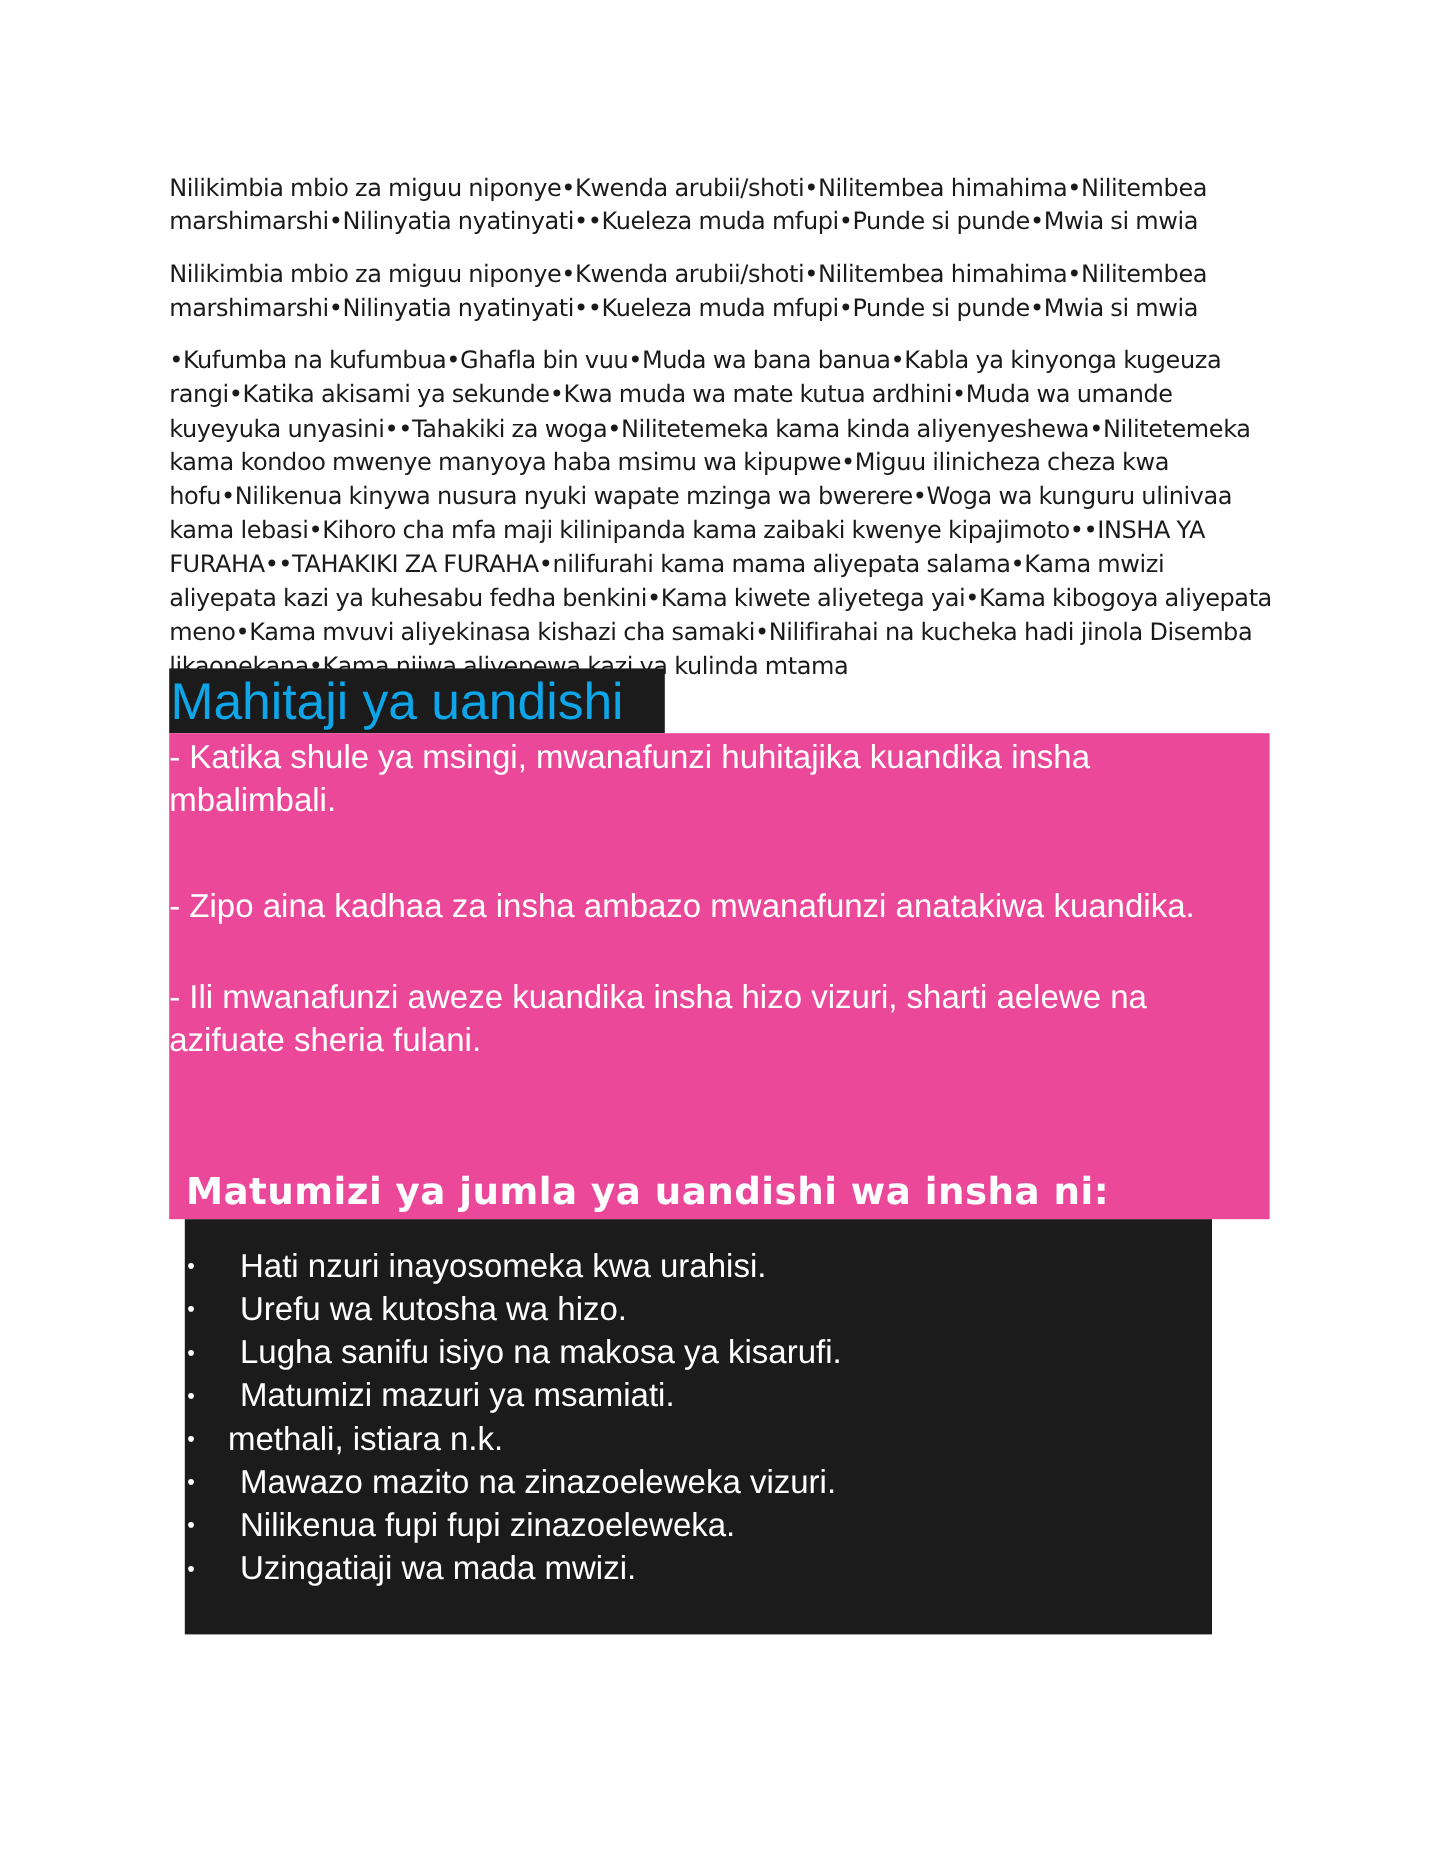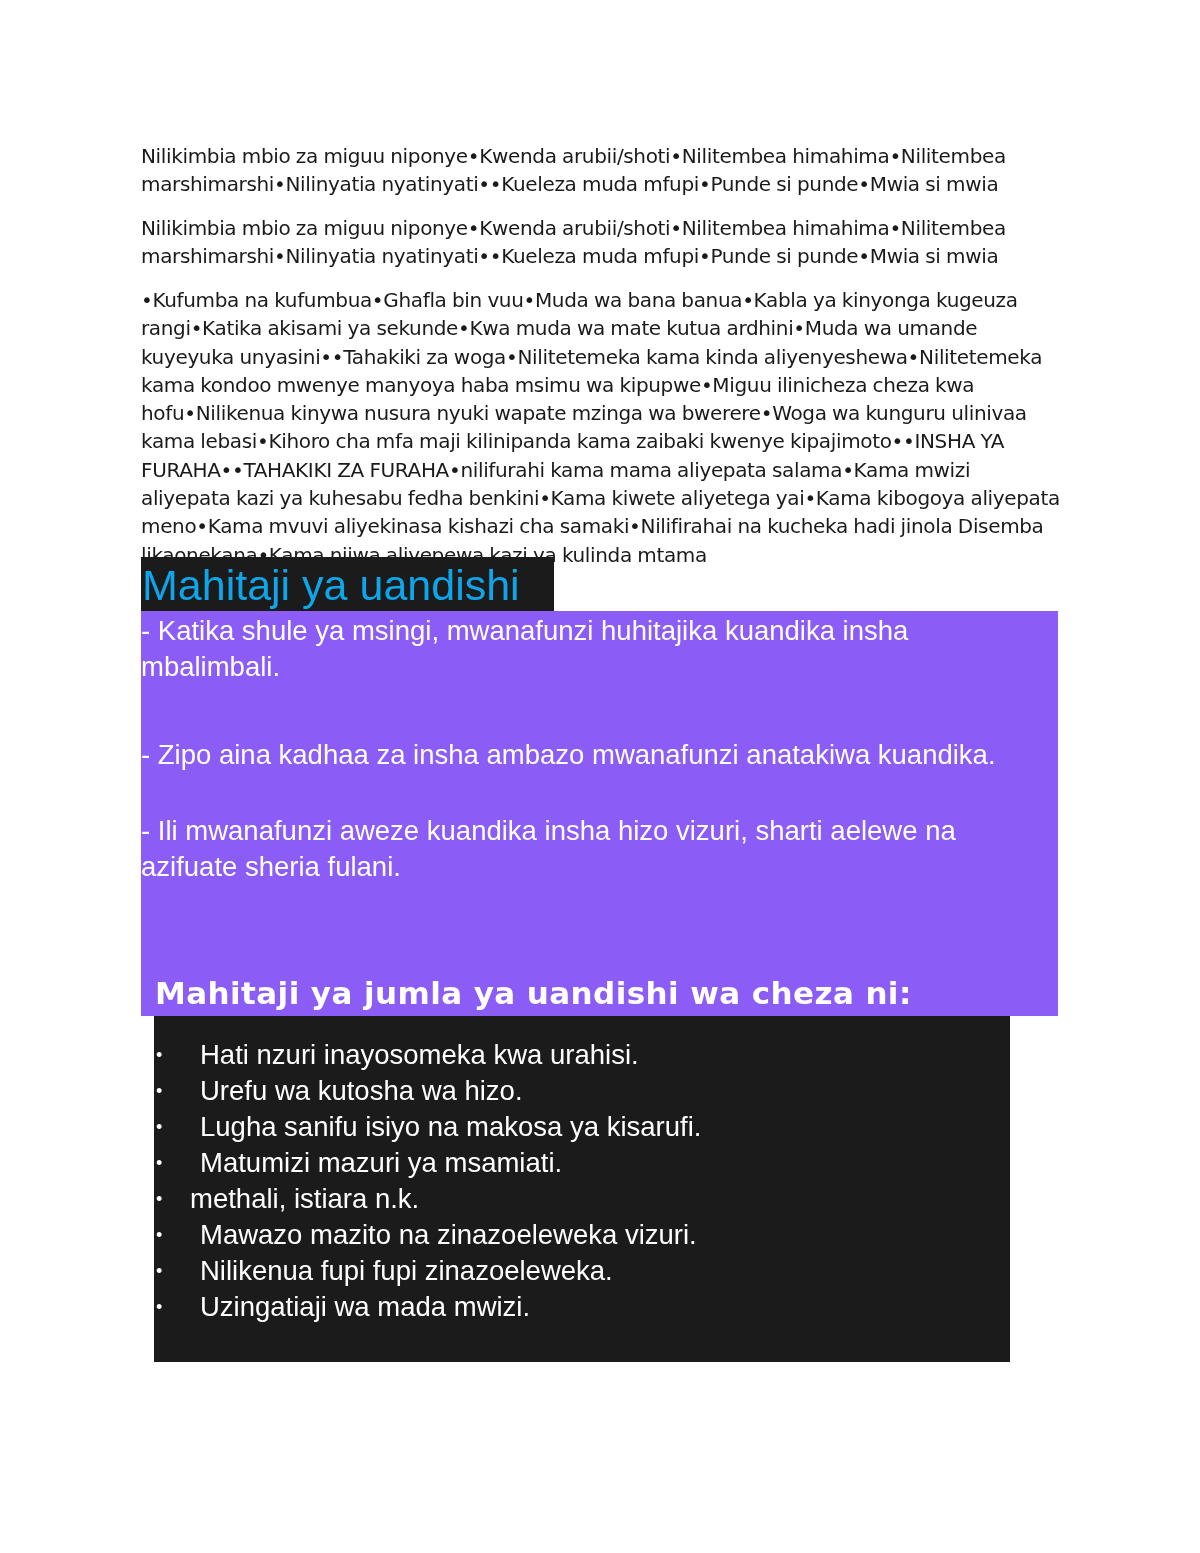--- a/index.html
+++ b/index.html
@@ -33,21 +33,21 @@
     line-height: 54px;
     white-space: nowrap;
     overflow: hidden;
   }
   .heading-box span { position: relative; left: 1px; top: 1px; }
 
   .main-box {
     position: absolute;
     left: 141px; top: 611px;
     width: 917px; height: 405px;
-    background: #8b5cf6;
+    background: #ec4899;
     color: #ffffff;
     font-family: "Liberation Sans", sans-serif;
     font-size: 27.5px;
   }
   .main-box p {
     margin: 0;
     position: absolute;
     left: 0;
     width: 900px;
     line-height: 36px;
@@ -109,21 +109,21 @@
   <p class="para" id="p3">•Kufumba na kufumbua•Ghafla bin vuu•Muda wa bana banua•Kabla ya kinyonga kugeuza rangi•Katika akisami ya sekunde•Kwa muda wa mate kutua ardhini•Muda wa umande kuyeyuka unyasini••Tahakiki za woga•Nilitetemeka kama kinda aliyenyeshewa•Nilitetemeka kama kondoo mwenye manyoya haba msimu wa kipupwe•Miguu ilinicheza cheza kwa hofu•Nilikenua kinywa nusura nyuki wapate mzinga wa bwerere•Woga wa kunguru ulinivaa kama lebasi•Kihoro cha mfa maji kilinipanda kama zaibaki kwenye kipajimoto••INSHA YA FURAHA••TAHAKIKI ZA FURAHA•nilifurahi kama mama aliyepata salama•Kama mwizi aliyepata kazi ya kuhesabu fedha benkini•Kama kiwete aliyetega yai•Kama kibogoya aliyepata meno•Kama mvuvi aliyekinasa kishazi cha samaki•Nilifirahai na kucheka hadi jinola Disemba likaonekana•Kama njiwa aliyepewa kazi ya kulinda mtama</p>
 
   <div class="heading-box">
     <span>Mahitaji ya uandishi</span>
   </div>
 
   <div class="main-box">
     <p id="mb1">- Katika shule ya msingi,  mwanafunzi huhitajika kuandika insha mbalimbali.</p>
     <p id="mb2">- Zipo aina kadhaa za insha ambazo mwanafunzi anatakiwa kuandika.</p>
     <p id="mb3">- Ili mwanafunzi aweze kuandika insha hizo vizuri, sharti aelewe na azifuate sheria fulani.</p>
-    <div class="subheading">Mahitaji ya jumla ya uandishi wa cheza ni:</div>
+    <div class="subheading">Matumizi ya jumla ya uandishi wa insha ni:</div>
   </div>
 
   <div class="list-box">
     <ul>
       <li>
         <span class="bullet">•</span>
         <span class="txt"> Hati nzuri inayosomeka kwa urahisi.</span>
       </li>
       <li>
         <span class="bullet">•</span>

